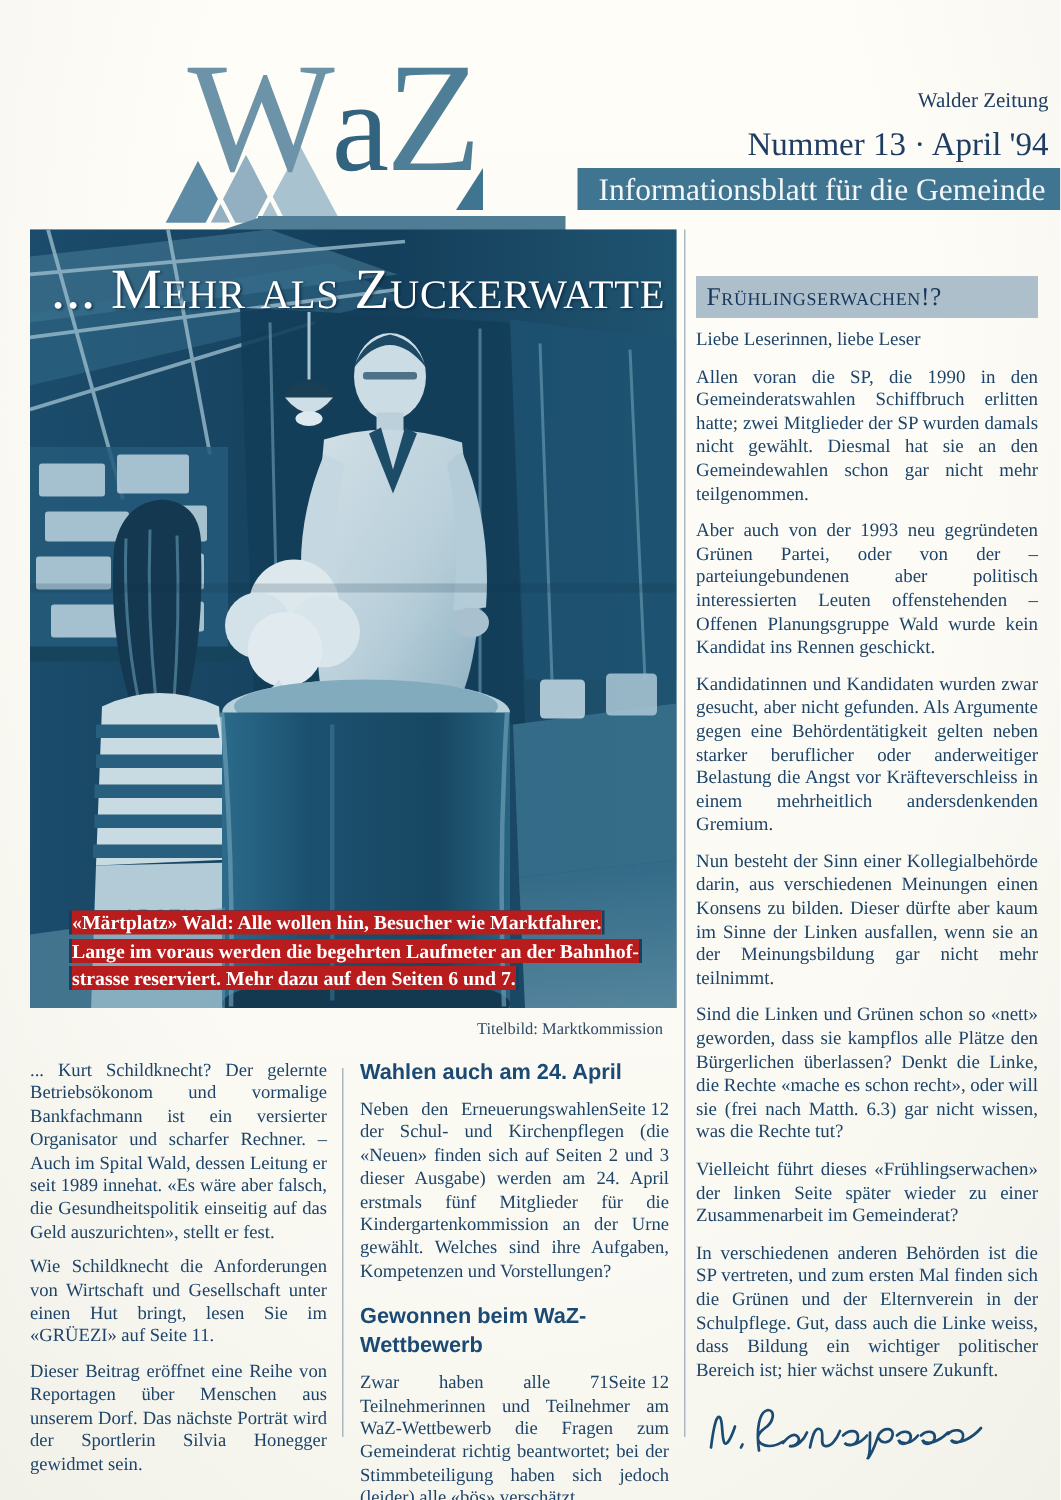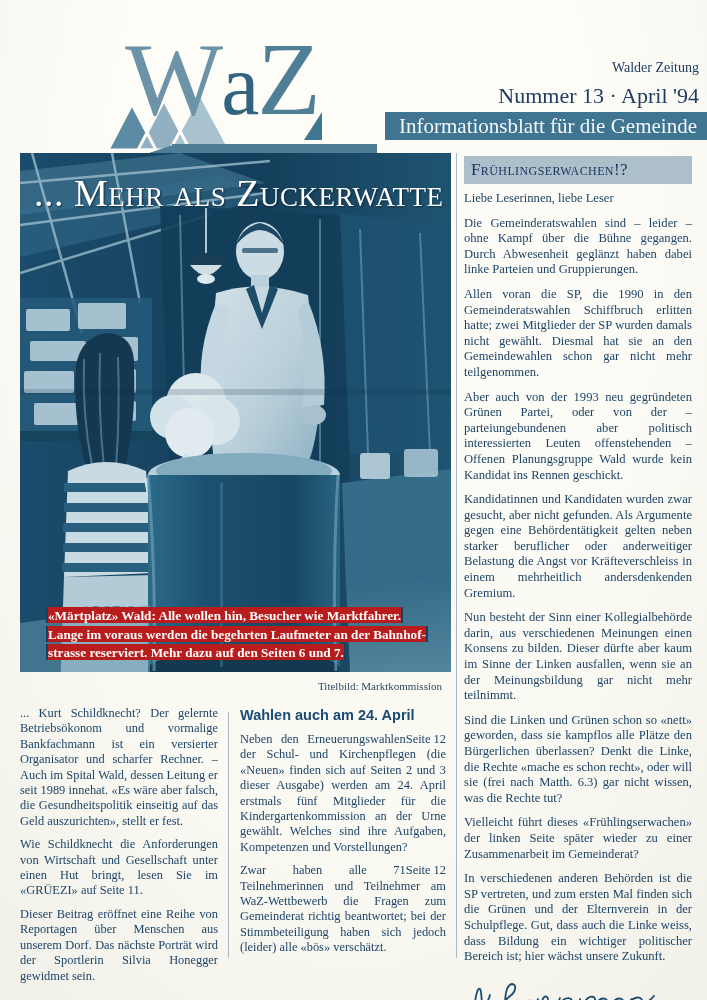--- a/index.html
+++ b/index.html
@@ -214,20 +214,21 @@
     background: #aebfcc;
     color: #15365c;
     font-family: "Liberation Serif", "DejaVu Serif", serif;
     font-size: 17px;
     line-height: 23px;
     font-variant: small-caps;
     letter-spacing: 0.4px;
     padding: 2px 4px 3px 7px;
     margin-bottom: 7px;
     white-space: nowrap;
+    margin-top: 28px;
   }
   .right-col p {
     margin: 0 0 9px 0;
     font-family: "Liberation Serif", "DejaVu Serif", serif;
     font-size: 12.6px;
     line-height: 15.6px;
     color: #1d4468;
     text-align: justify;
     text-justify: inter-word;
     hyphens: none;
@@ -467,21 +468,20 @@
         <span>strasse reserviert. Mehr dazu auf den Seiten 6 und 7.</span>
       </div>
     </div>
 
     <div class="photo-credit">Titelbild: Marktkommission</div>
 
     <div class="right-col-rule"></div>
     <div class="right-col">
       <div class="col-head">Frühlingserwachen!?</div>
       <p class="salut">Liebe Leserinnen, liebe Leser</p>
-      <p>Die Gemeinderatswahlen sind – leider – ohne Kampf über die Bühne gegangen. Durch Abwesenheit geglänzt haben dabei linke Parteien und Gruppierungen.</p>
       <p>Allen voran die SP, die 1990 in den Gemeinderatswahlen Schiffbruch erlitten hatte; zwei Mitglieder der SP wurden damals nicht gewählt. Diesmal hat sie an den Gemeindewahlen schon gar nicht mehr teilgenommen.</p>
       <p>Aber auch von der 1993 neu gegründeten Grünen Partei, oder von der – parteiungebundenen aber politisch interessierten Leuten offenstehenden – Offenen Planungsgruppe Wald wurde kein Kandidat ins Rennen geschickt.</p>
       <p>Kandidatinnen und Kandidaten wurden zwar gesucht, aber nicht gefunden. Als Argumente gegen eine Behördentätigkeit gelten neben starker beruflicher oder anderweitiger Belastung die Angst vor Kräfteverschleiss in einem mehrheitlich andersdenkenden Gremium.</p>
       <p>Nun besteht der Sinn einer Kollegialbehörde darin, aus verschiedenen Meinungen einen Konsens zu bilden. Dieser dürfte aber kaum im Sinne der Linken ausfallen, wenn sie an der Meinungsbildung gar nicht mehr teilnimmt.</p>
       <p>Sind die Linken und Grünen schon so «nett» geworden, dass sie kampflos alle Plätze den Bürgerlichen überlassen? Denkt die Linke, die Rechte «mache es schon recht», oder will sie (frei nach Matth. 6.3) gar nicht wissen, was die Rechte tut?</p>
       <p>Vielleicht führt dieses «Frühlingserwachen» der linken Seite später wieder zu einer Zusammenarbeit im Gemeinderat?</p>
       <p>In verschiedenen anderen Behörden ist die SP vertreten, und zum ersten Mal finden sich die Grünen und der Elternverein in der Schulpflege. Gut, dass auch die Linke weiss, dass Bildung ein wichtiger politischer Bereich ist; hier wächst unsere Zukunft.</p>
 
       <div class="signature">
         <svg width="210" height="38" viewBox="0 0 210 38">
@@ -506,17 +506,18 @@
       <p>... Kurt Schildknecht? Der gelernte Betriebsökonom und vormalige Bankfachmann ist ein versierter Organisator und scharfer Rechner. – Auch im Spital Wald, dessen Leitung er seit 1989 innehat. «Es wäre aber falsch, die Gesundheitspolitik einseitig auf das Geld auszurichten», stellt er fest.</p>
       <p>Wie Schildknecht die Anforderungen von Wirtschaft und Gesellschaft unter einen Hut bringt, lesen Sie im «GRÜEZI» auf Seite 11.</p>
       <p>Dieser Beitrag eröffnet eine Reihe von Reportagen über Menschen aus unserem Dorf. Das nächste Porträt wird der Sportlerin Silvia Honegger gewidmet sein.</p>
     </div>
 
     <div class="col-rule-1"></div>
 
     <div class="bottom-mid">
       <div class="bot-head">Wahlen auch am 24. April</div>
       <p><span class="pageref">Seite 12</span><span>Neben den Erneuerungswahlen der Schul- und Kirchenpflegen (die «Neuen» finden sich auf Seiten 2 und 3 dieser Ausgabe) werden am 24. April erstmals fünf Mitglieder für die Kindergartenkommission an der Urne gewählt. Welches sind ihre Aufgaben, Kompetenzen und Vorstellungen?</span></p>
+      <div class="bot-head second">Gewonnen beim WaZ-Wettbewerb</div>
       <p><span class="pageref">Seite 12</span><span>Zwar haben alle 71 Teilnehmerinnen und Teilnehmer am WaZ-Wettbewerb die Fragen zum Gemeinderat richtig beantwortet; bei der Stimmbeteiligung haben sich jedoch (leider) alle «bös» verschätzt.</span></p>
     </div>
 
   </div>
 </div>
 
 </body></html>

